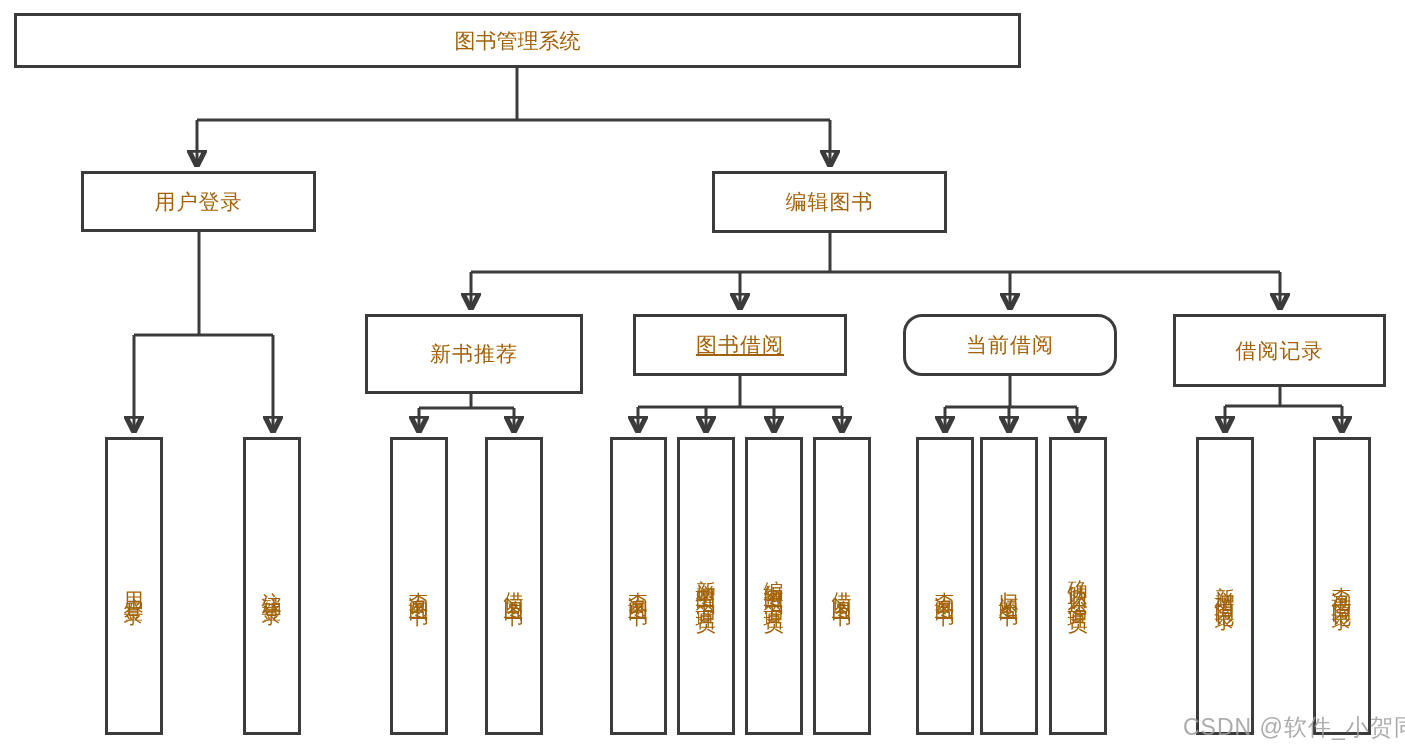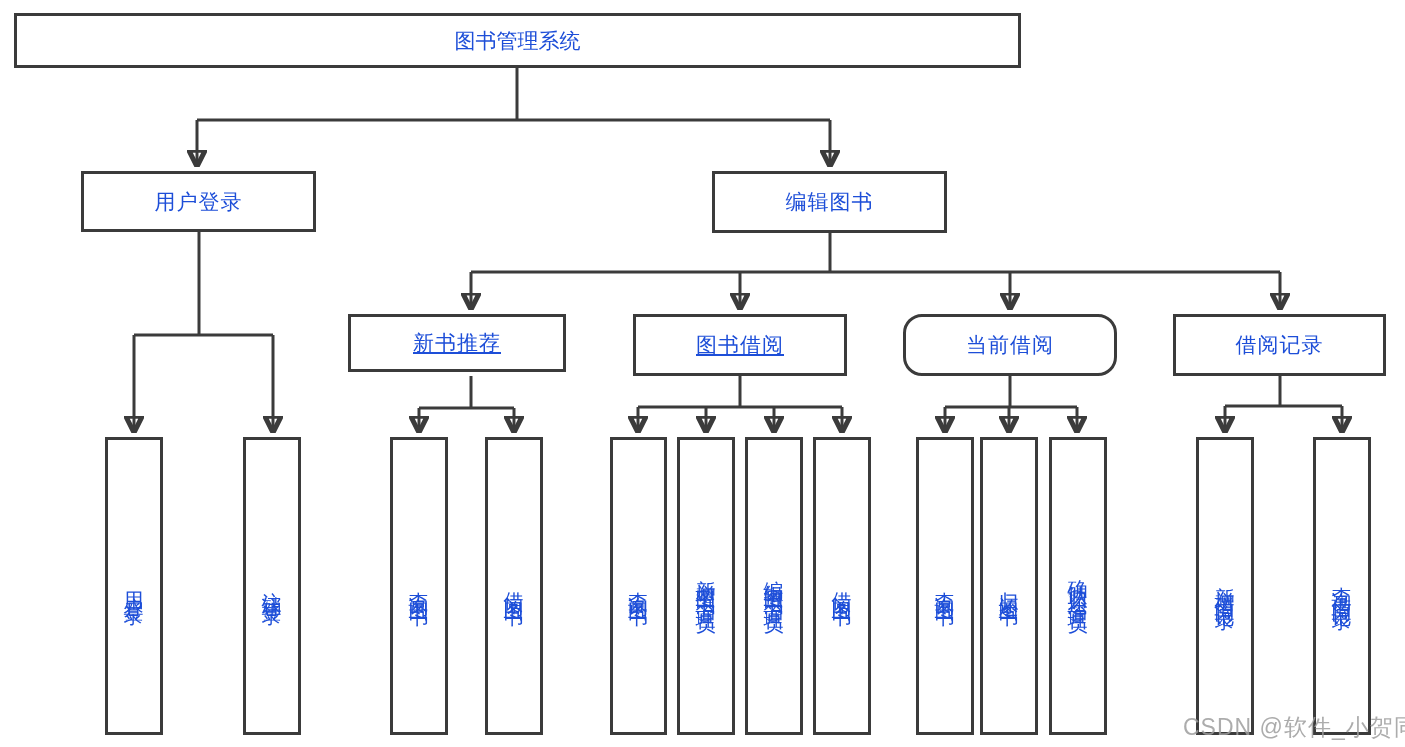--- a/index.html
+++ b/index.html
@@ -19,21 +19,21 @@
   }
   #connectors path { stroke: #3b3b3b; stroke-width: 3; fill: none; }
   .box {
     position: absolute;
     background: #ffffff;
     border: 3px solid #3b3b3b;
     box-sizing: border-box;
     display: flex;
     align-items: center;
     justify-content: center;
-    color: #1d4ed8;
+    color: #a16207;
     z-index: 2;
     text-align: center;
   }
   .hbox { font-size: 21px; letter-spacing: 1px; }
   .root { font-size: 21px; }
   .vbox {
     writing-mode: vertical-rl;
     text-orientation: mixed;
     font-size: 20px;
     letter-spacing: 5px;
@@ -116,24 +116,24 @@
       <path d="M1225,406 L1225,431" marker-end="url(#arrow)"></path>
       <path d="M1342,406 L1342,431" marker-end="url(#arrow)"></path>
     </g>
   </svg>
 
   <div class="box root" style="left:14px; top:13px; width:1007px; height:55px;">图书管理系统</div>
 
   <div class="box hbox" style="left:81px; top:171px; width:235px; height:61px;">用户登录</div>
   <div class="box hbox" style="left:712px; top:171px; width:235px; height:62px;">编辑图书</div>
 
-  <div class="box hbox" style="left:348px; top:314px; width:218px; height:58px;text-decoration:underline;">新书推荐</div>
+  <div class="box hbox" style="left:365px; top:314px; width:218px; height:80px;">新书推荐</div>
   <div class="box hbox" style="left:633px; top:314px; width:214px; height:62px;text-decoration:underline;">图书借阅</div>
   <div class="box hbox" style="left:903px; top:314px; width:214px; height:62px;border-radius:19px;">当前借阅</div>
-  <div class="box hbox" style="left:1173px; top:314px; width:213px; height:62px;">借阅记录</div>
+  <div class="box hbox" style="left:1173px; top:314px; width:213px; height:73px;">借阅记录</div>
 
   <div class="box vbox" style="left:105px; top:437px; width:58px; height:298px;">用户登录</div>
   <div class="box vbox" style="left:243px; top:437px; width:58px; height:298px;">注销登录</div>
 
   <div class="box vbox" style="left:390px; top:437px; width:58px; height:298px;">查询图书</div>
   <div class="box vbox" style="left:485px; top:437px; width:58px; height:298px;">借阅图书</div>
 
   <div class="box vbox" style="left:610px; top:437px; width:57px; height:298px;">查询图书</div>
   <div class="box vbox" style="left:677px; top:437px; width:58px; height:298px;">新增图书（管理员）</div>
   <div class="box vbox" style="left:745px; top:437px; width:58px; height:298px;">编辑图书（管理员）</div>

